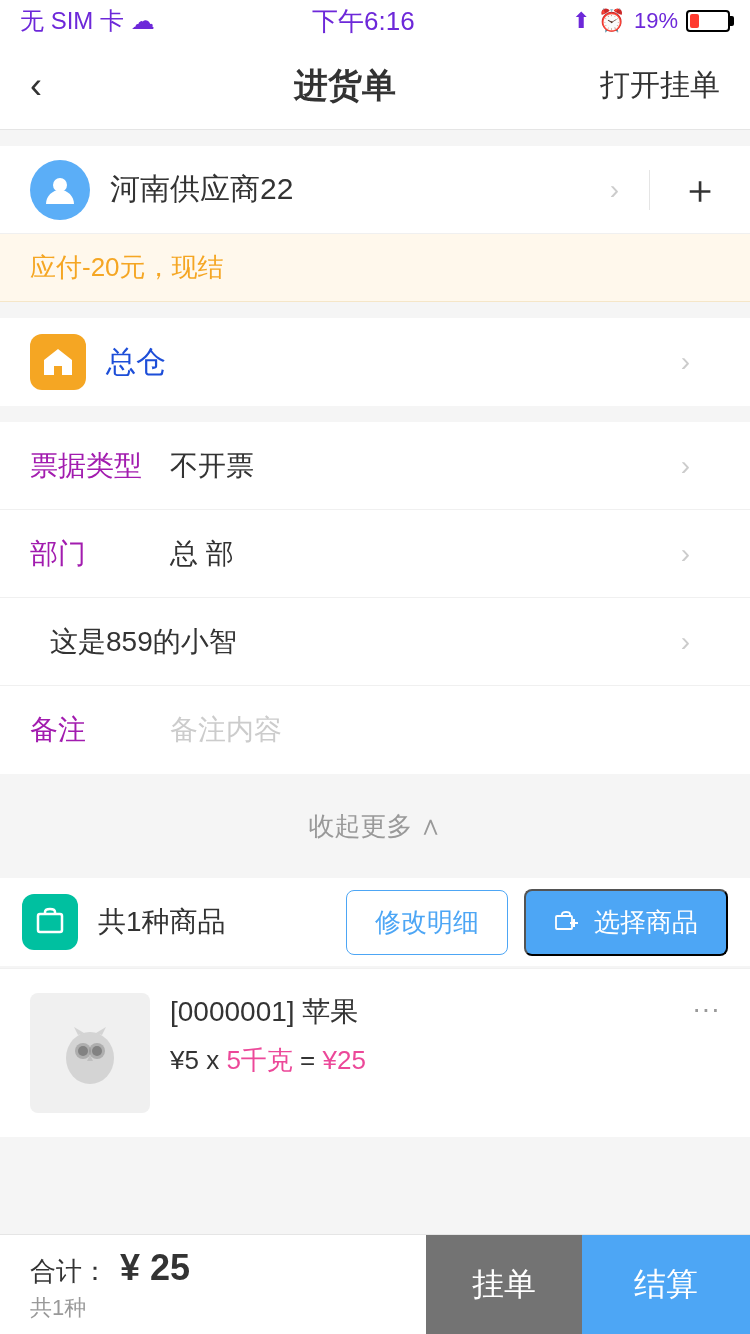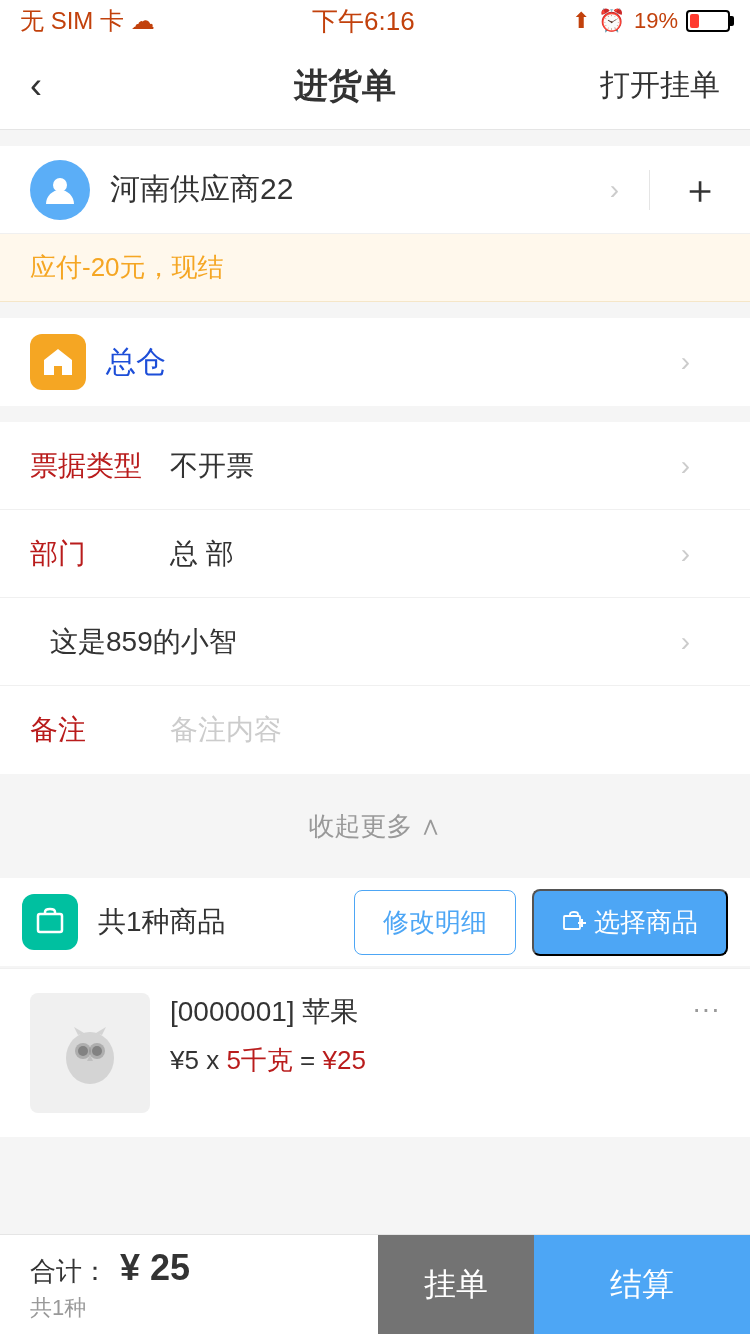--- a/index.html
+++ b/index.html
@@ -16,21 +16,21 @@
     
     .status-bar {
       width: 750px;
       height: 42px;
       background: #fff;
       display: flex;
       align-items: center;
       justify-content: space-between;
       padding: 8px 20px;
       font-size: 24px;
-      color: #c2410c;
+      color: #6d28d9;
     }
     .status-left { display: flex; align-items: center; gap: 10px; }
     .status-center { font-size: 26px; font-weight: 500; }
     .status-right { display: flex; align-items: center; gap: 8px; font-size: 22px; }
     .battery-icon {
       width: 44px; height: 22px; border: 2px solid #000; border-radius: 4px;
       position: relative; display: inline-flex; align-items: center; padding: 2px;
     }
     .battery-icon::after {
       content: ''; position: absolute; right: -6px; top: 50%;
@@ -127,21 +127,21 @@
     }
     .form-row {
       display: flex;
       align-items: center;
       padding: 0 30px;
       height: 88px;
       border-bottom: 1px solid #f0f0f0;
     }
     .form-row:last-child { border-bottom: none; }
     .form-label {
-      font-size: 28px; color: #b91c1c; width: 120px; flex-shrink: 0;
+      font-size: 28px; color: #a21caf; width: 120px; flex-shrink: 0;
     }
     .form-value {
       flex: 1; font-size: 28px; color: #333; padding-left: 20px;
     }
     .form-placeholder {
       flex: 1; font-size: 28px; color: #ccc; padding-left: 20px;
     }
 
     
     .collapse-row {
@@ -172,42 +172,42 @@
     }
     .product-count-text { flex: 1; font-size: 28px; color: #333; }
     .btn-outline {
       border: 1px solid #4da6f5; color: #4da6f5; background: #fff;
       padding: 14px 28px; border-radius: 8px; font-size: 26px;
       cursor: pointer; margin-right: 16px;
     }
     .btn-primary {
       background: #4da6f5; color: #fff;
       padding: 14px 28px; border-radius: 8px; font-size: 26px;
-      cursor: pointer; display: flex; align-items: center; gap: 8px;
+      cursor: pointer; display: flex; align-items: center; gap: 16px;
     }
 
     
     .product-item {
       background: #fff;
       display: flex;
       align-items: flex-start;
       padding: 24px 30px;
       margin-top: 2px;
       border-top: 1px solid #f0f0f0;
     }
     .product-thumbnail {
       width: 120px; height: 120px; background: #f0f0f0;
       border-radius: 8px; margin-right: 20px; flex-shrink: 0;
       display: flex; align-items: center; justify-content: center;
       overflow: hidden;
     }
     .product-info { flex: 1; }
     .product-name { font-size: 28px; color: #333; margin-bottom: 12px; }
     .product-price { font-size: 26px; color: #333; }
-    .price-highlight { color: #b91c1c; }
+    .price-highlight { color: #ec4899; }
     .more-btn {
       color: #999; font-size: 28px; cursor: pointer;
       width: 60px; text-align: right;
     }
 
     
     .footer {
       position: fixed;
       bottom: 0;
       left: 0;
@@ -231,21 +231,21 @@
     }
     .footer-count { font-size: 22px; color: #999; margin-top: 4px; }
     .footer-btn-pending {
       width: 156px; height: 100px;
       background: #737373; color: #fff;
       font-size: 32px; border: none;
       display: flex; align-items: center; justify-content: center;
       cursor: pointer;
     }
     .footer-btn-settle {
-      width: 216px; height: 100px;
+      width: 168px; height: 100px;
       background: #4da6f5; color: #fff;
       font-size: 32px; border: none;
       display: flex; align-items: center; justify-content: center;
       cursor: pointer;
     }
   </style>
 </head>
 <body>
 
 <div class="status-bar">

